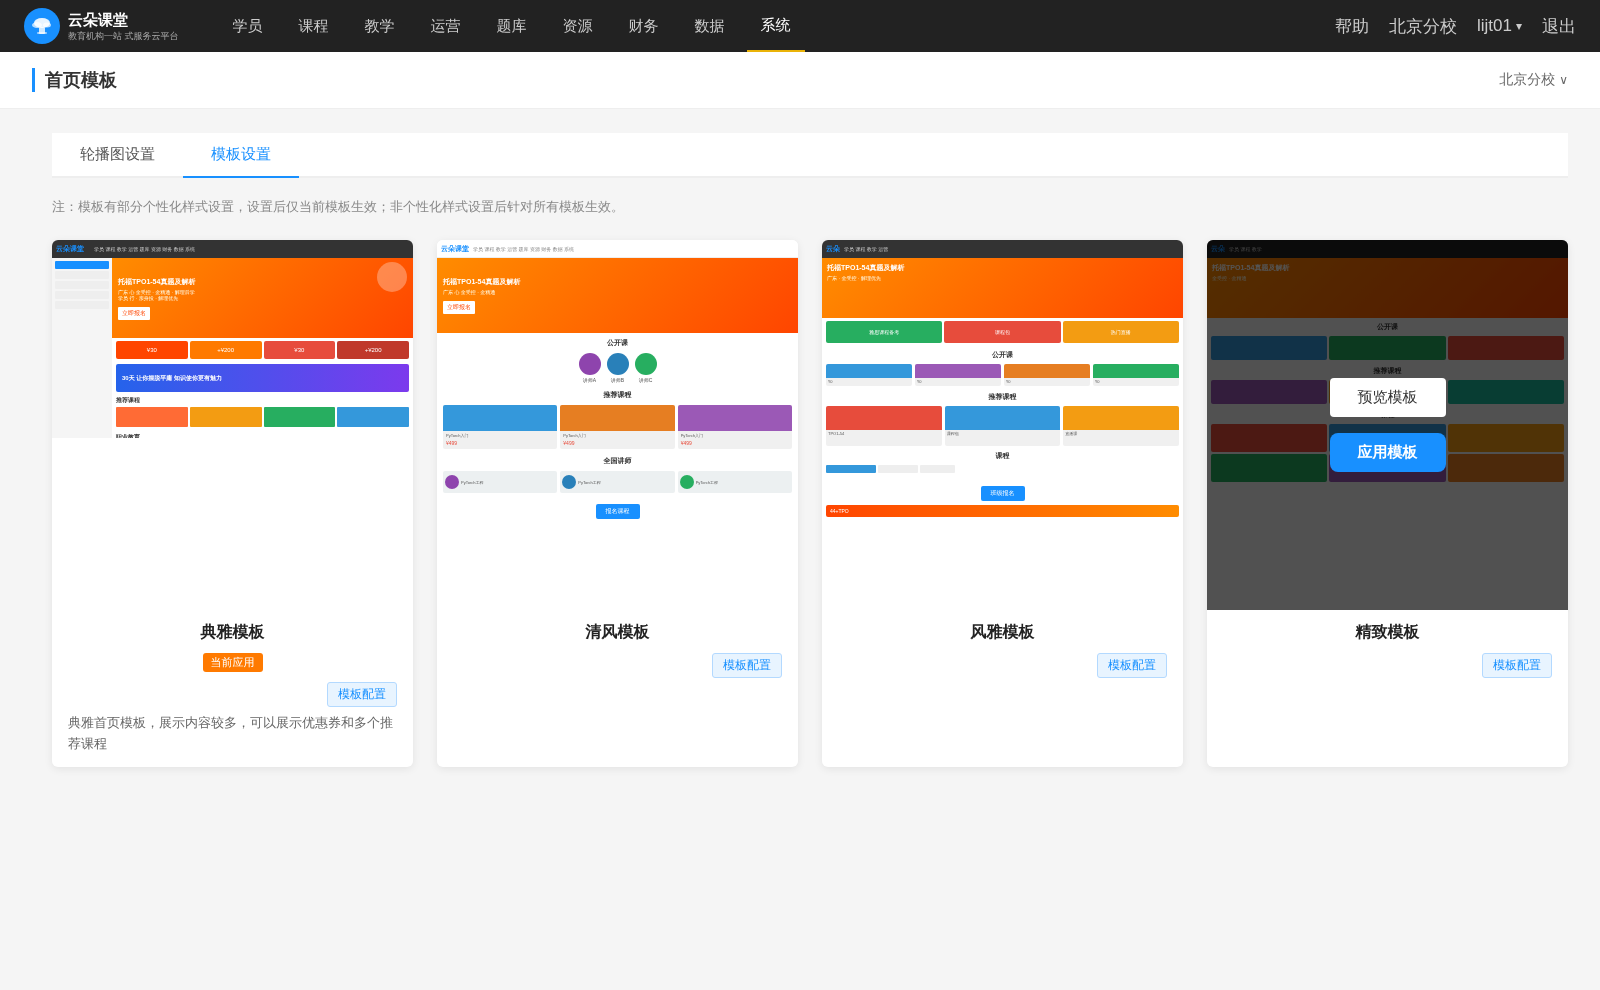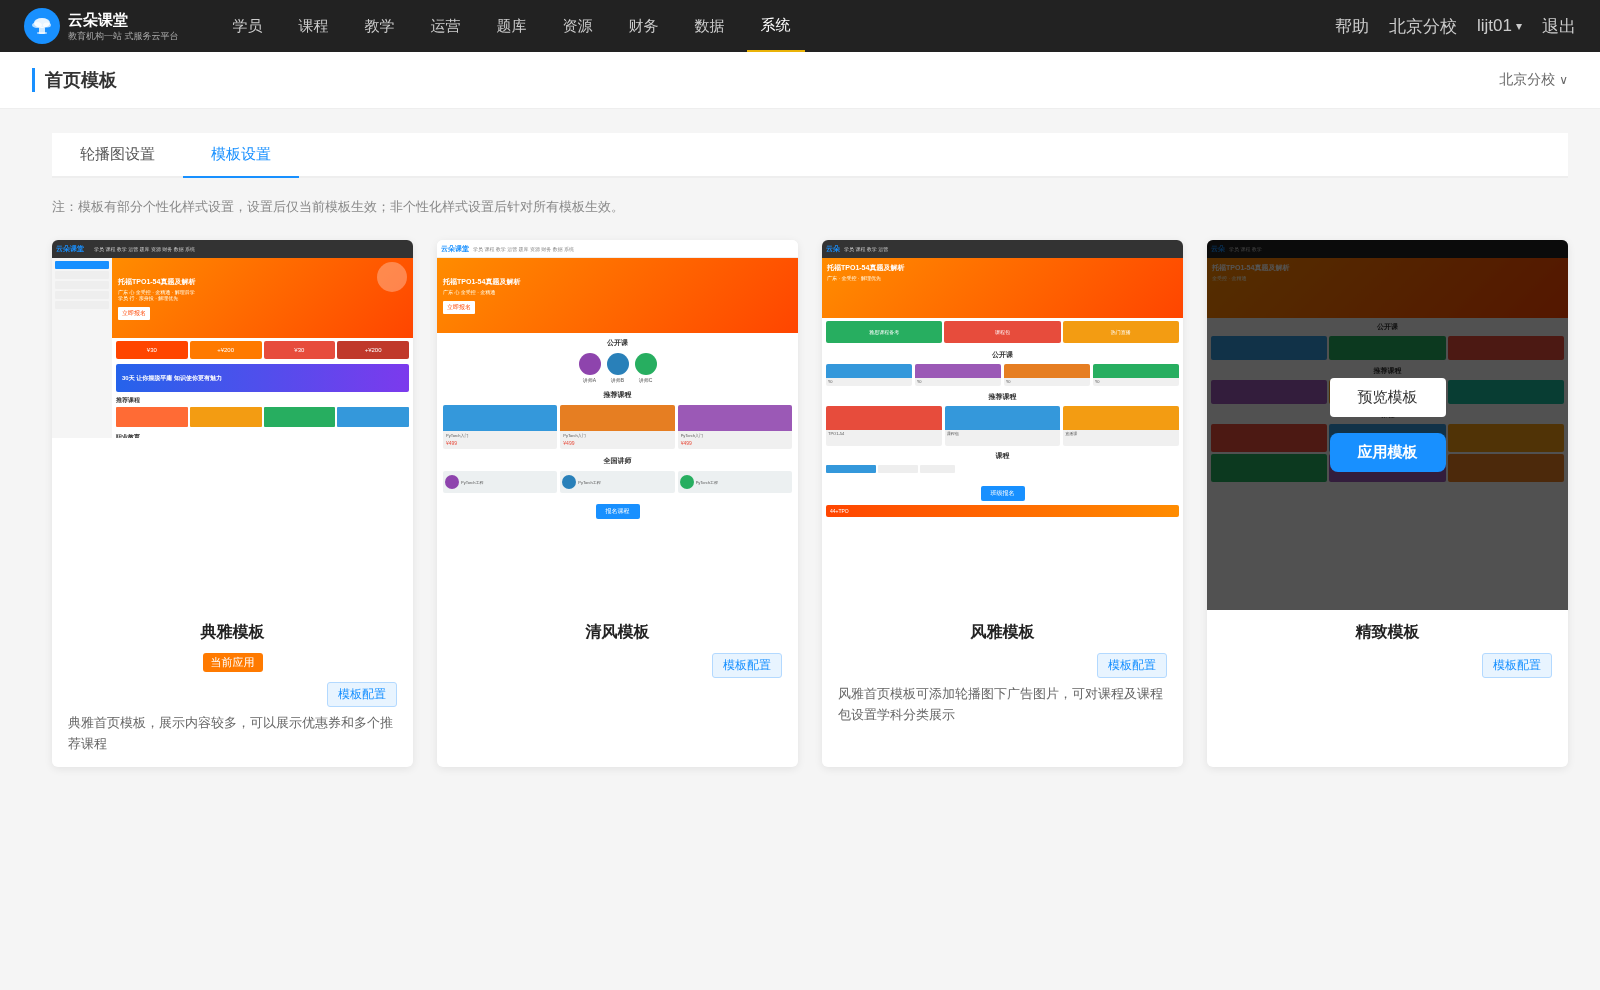--- a/index.html
+++ b/index.html
@@ -350,21 +350,20 @@
               <span style="color:#fff;font-size:5px;">44+TPO</span>
             </div>
           </div>
         </div>
       </div>
       <div class="template-footer">
         <div class="template-name-row">
           <span class="template-name">风雅模板</span>
           <button class="btn-config">模板配置</button>
         </div>
-        <div class="template-desc">风雅首页模板可添加轮播图下广告图片，可对课程及课程包设置学科分类展示</div>
       </div>
     </div>
 
     <div class="template-card">
       <div class="template-preview" style="position:relative;">
         <div class="mock-template t4" style="filter:brightness(0.55);">
           <div class="t-nav" style="height:18px;background:#222;display:flex;align-items:center;padding:0 4px;">
             <span style="color:#1890ff;font-size:7px;font-weight:bold;">云朵</span>
             <span style="font-size:5px;color:#ccc;margin-left:4px;">学员 课程 教学</span>
           </div>

